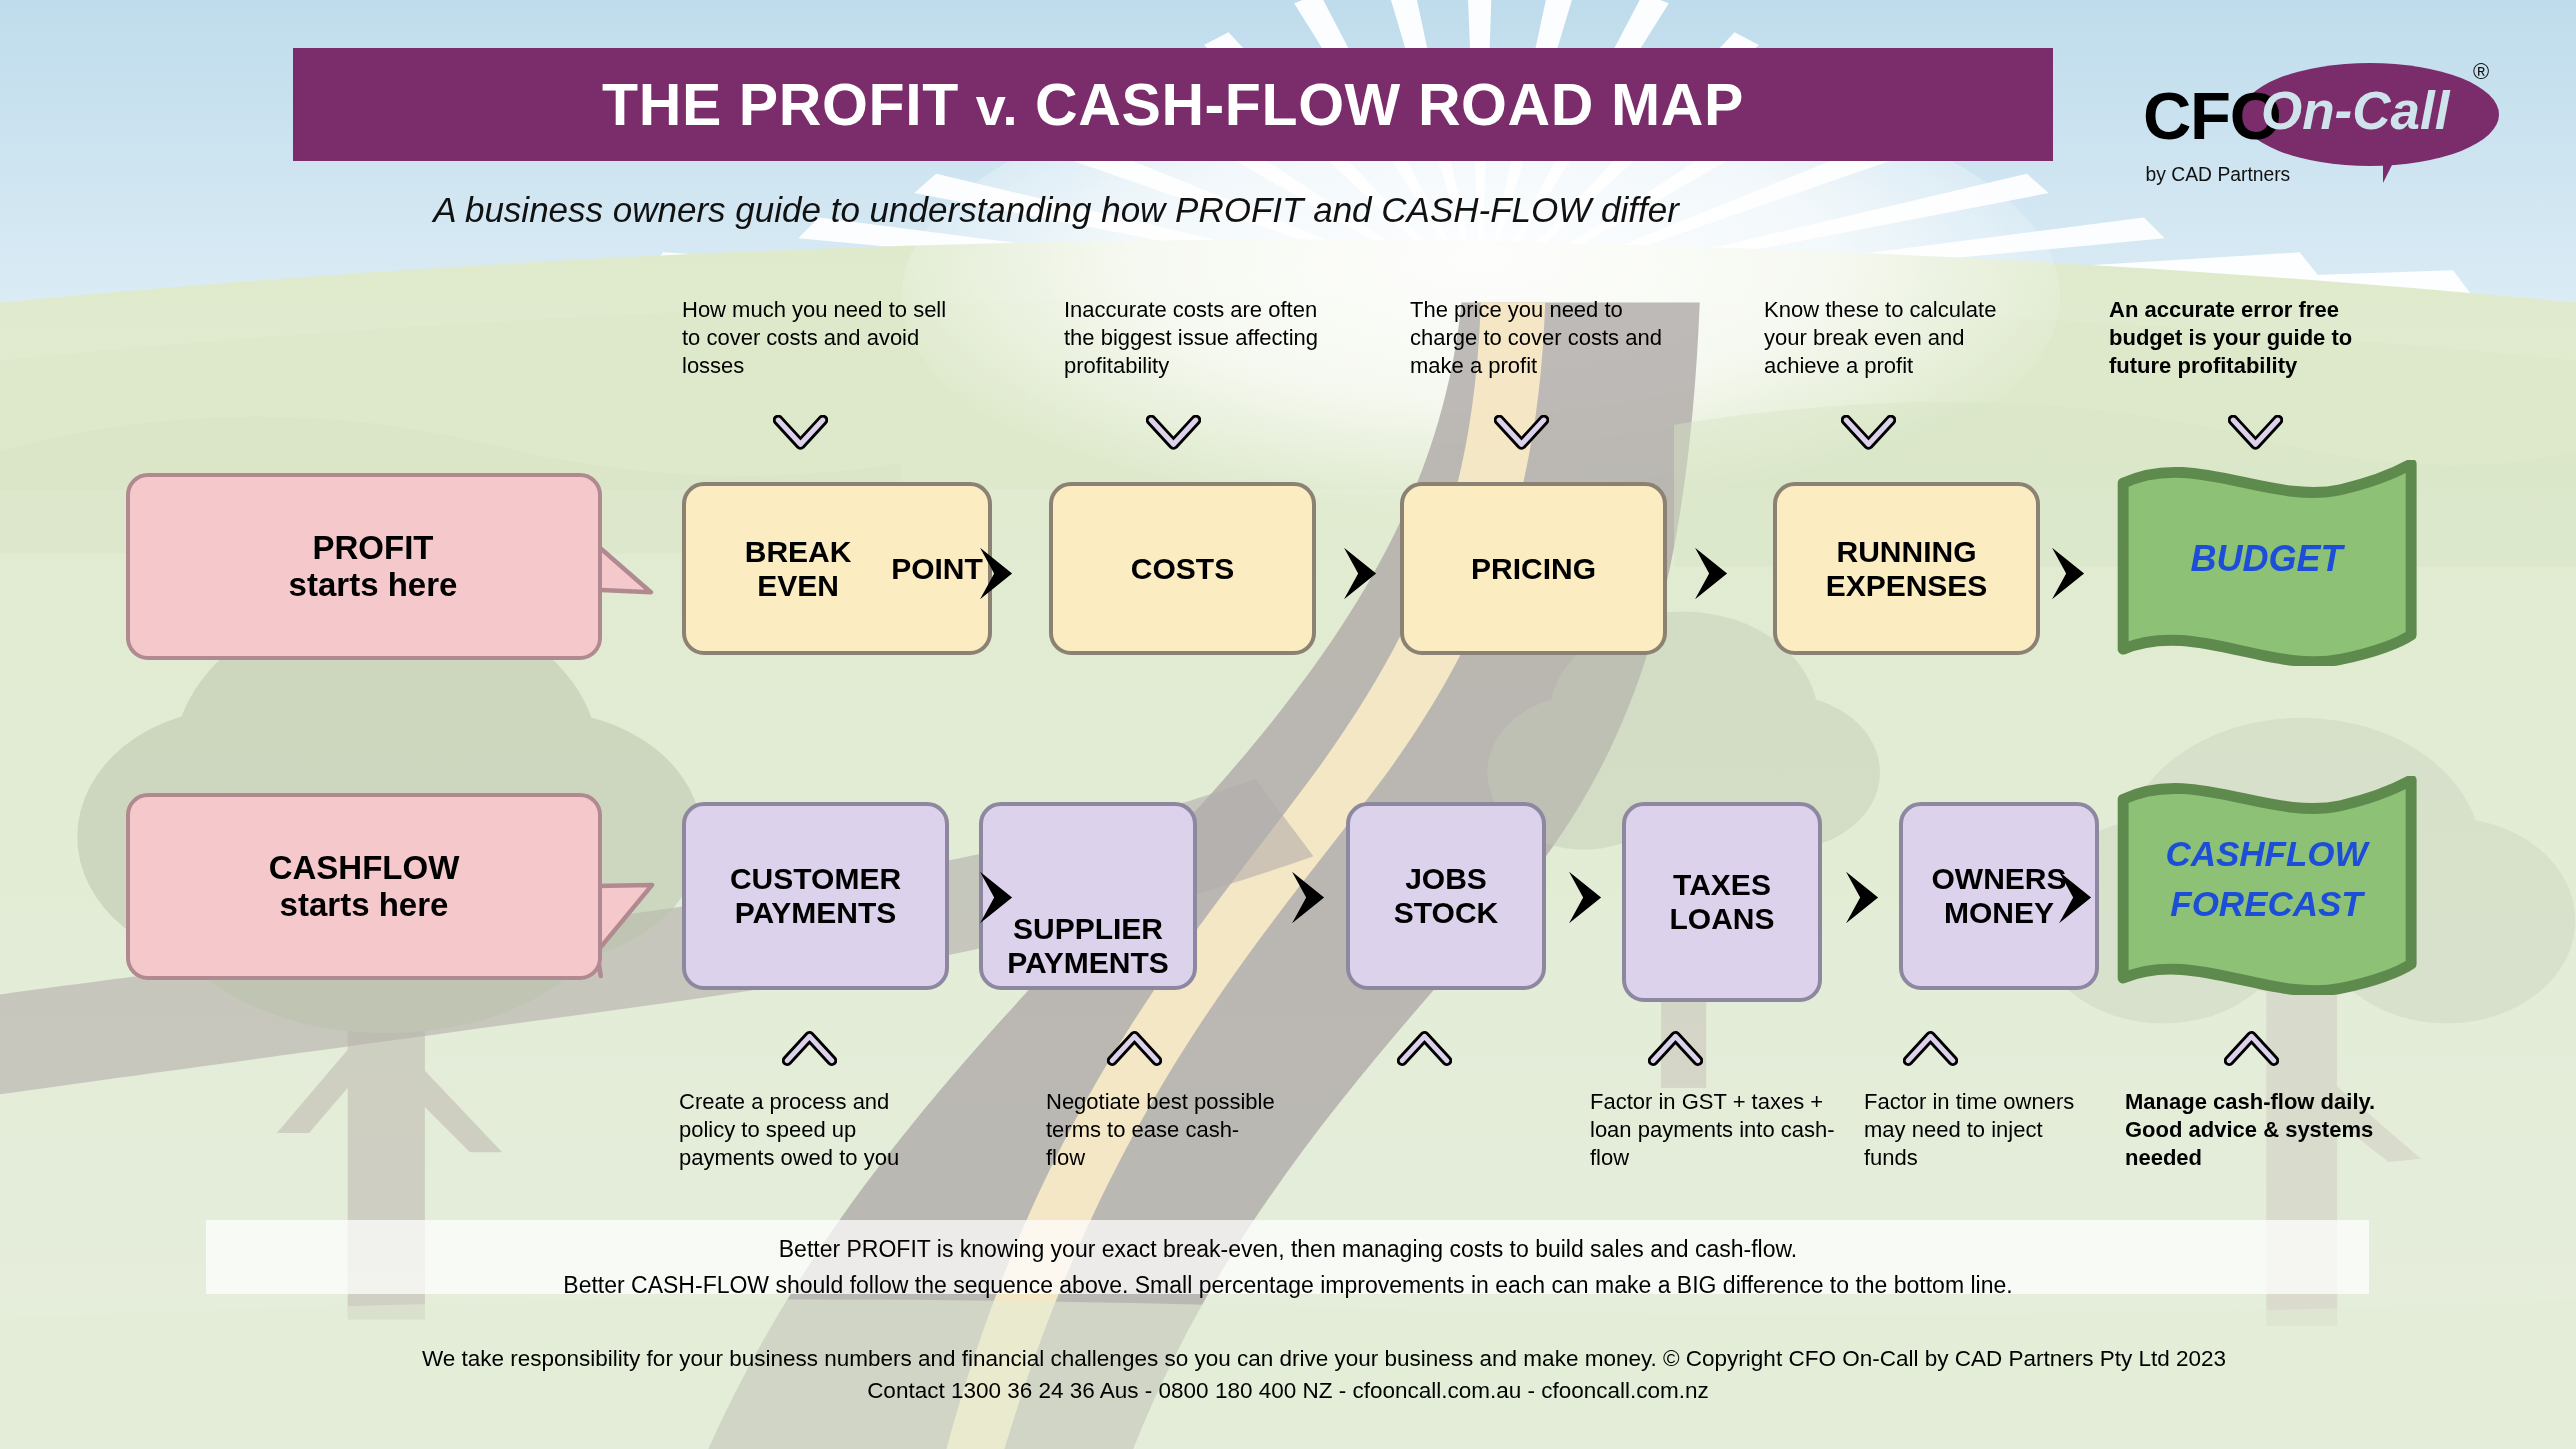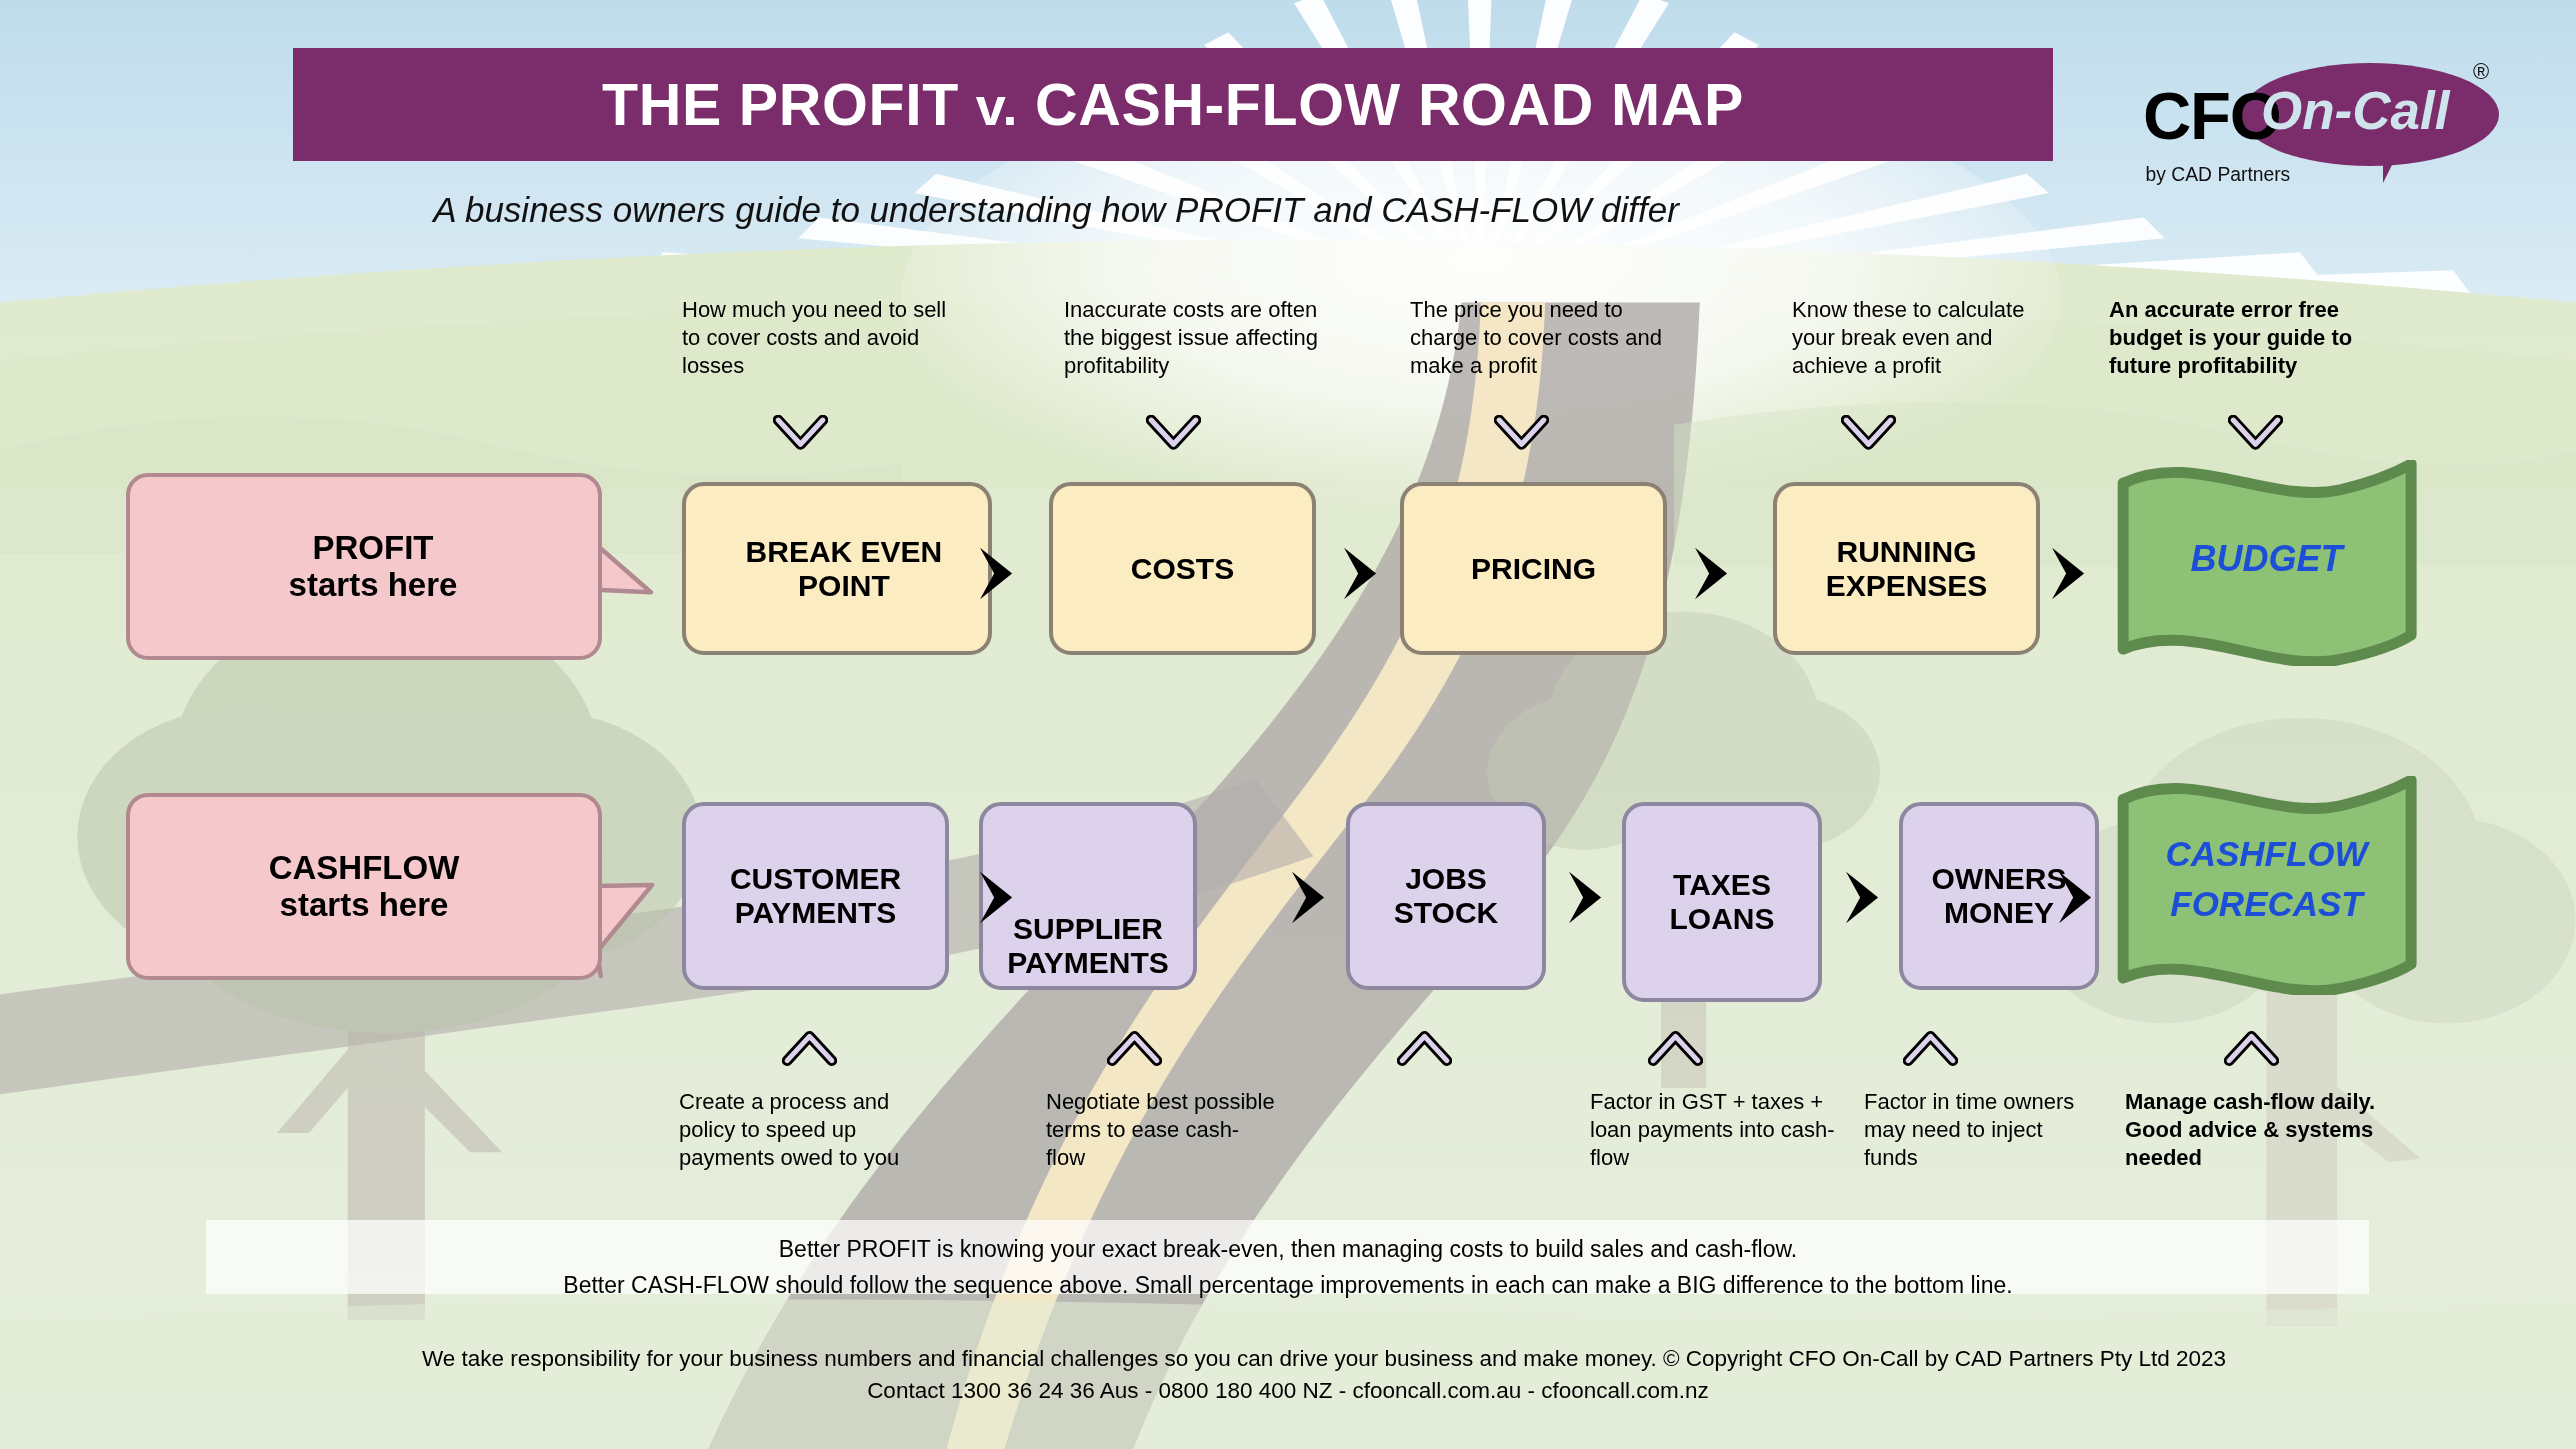--- a/index.html
+++ b/index.html
@@ -208,21 +208,21 @@
     <div class="logo-bubble-tail"></div>
     <div class="logo-cfo">CFO</div>
     <div class="logo-oncall">On-Call</div>
     <div class="logo-by">by CAD Partners</div>
     <div class="logo-reg">®</div>
   </div>
 
   <div class="note" style="left:682px;top:296px;width:270px;">How much you need to sell to cover costs and avoid losses</div>
   <div class="note" style="left:1064px;top:296px;width:270px;">Inaccurate costs are often the biggest issue affecting profitability</div>
   <div class="note" style="left:1410px;top:296px;width:258px;">The price you need to charge to cover costs and make a profit</div>
-  <div class="note" style="left:1764px;top:296px;width:270px;margin-left:28px;">Know these to calculate your break even and achieve a profit</div>
+  <div class="note" style="left:1764px;top:296px;width:270px;">Know these to calculate your break even and achieve a profit</div>
   <div class="note bold" style="left:2109px;top:296px;width:283px;">An accurate error free budget is your guide to future profitability</div>
 
   <div class="chev" style="left:773px;top:415px;">
     <svg width="55" height="37" viewBox="0 0 86 58">
         <path d="M8 8 L43 46 L78 8" fill="none" stroke="#000" stroke-width="17" stroke-linecap="round" stroke-linejoin="round"></path>
         <path d="M8 8 L43 46 L78 8" fill="none" stroke="#ddd2ec" stroke-width="8" stroke-linecap="round" stroke-linejoin="round"></path>
       </svg>
   </div>
   <div class="chev" style="left:1146px;top:415px;">
     <svg width="55" height="37" viewBox="0 0 86 58">
@@ -250,21 +250,21 @@
   </div>
 
   <div class="node bubble" style="left:126px;top:473px;width:476px;height:187px;flex-direction:column;padding-left:18px;">
     <div>PROFIT</div>
     <div>starts here</div>
   </div>
   <svg class="bubble-tail" style="left:579px;top:528px;" width="77" height="90" viewBox="0 0 120 140">
     <path d="M2,4 L112,100 L26,96 L30,136 Z" fill="#f5c9cc" stroke="#b08a90" stroke-width="7" stroke-linejoin="round"></path>
   </svg>
 
-  <div class="node card" style="left:682px;top:482px;width:310px;height:173px;flex-direction:column;padding-left:19px;">
+  <div class="node card" style="left:682px;top:482px;width:310px;height:173px;flex-direction:row;padding-left:19px;">
     <div>BREAK EVEN</div>
     <div>POINT</div>
   </div>
   <svg class="arrow" style="left:972px;top:544px;" width="52" height="59" viewBox="0 0 80 92">
     <path d="M12,6 L62,46 L12,86 L34,46 Z" fill="#000"></path>
   </svg>
 
   <div class="node card" style="left:1049px;top:482px;width:267px;height:173px;flex-direction:column;">
     <div>COSTS</div>
   </div>

